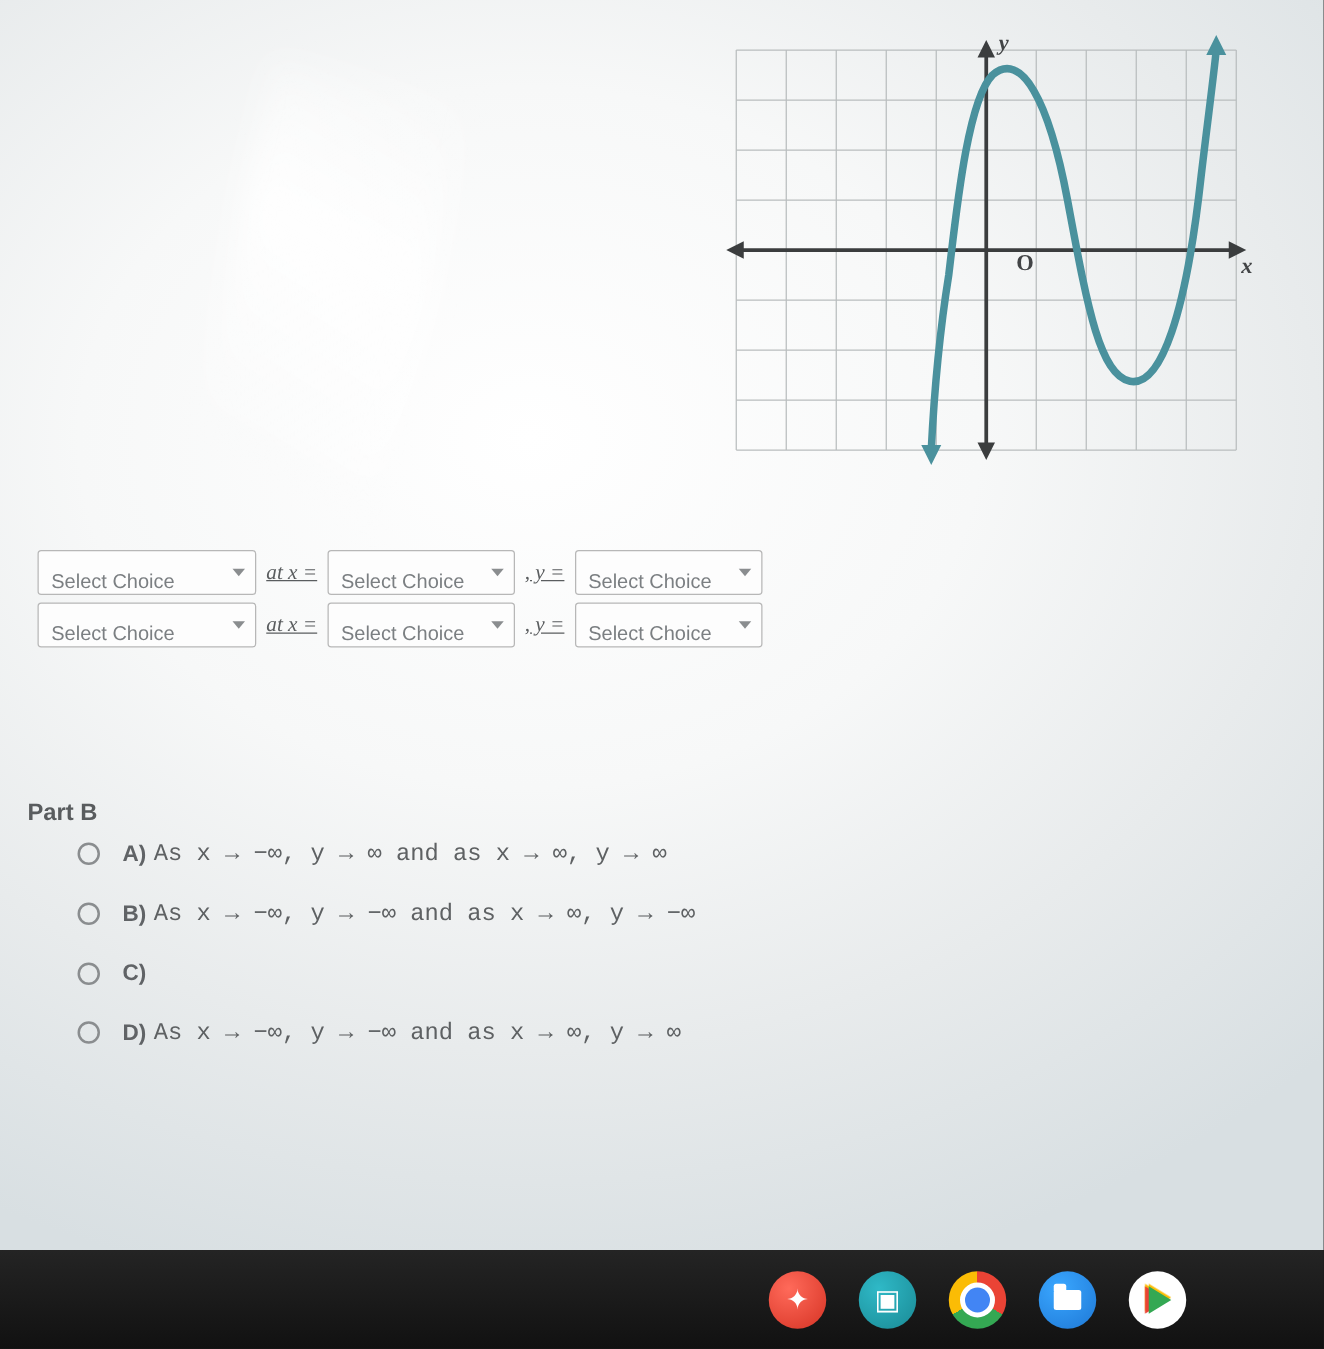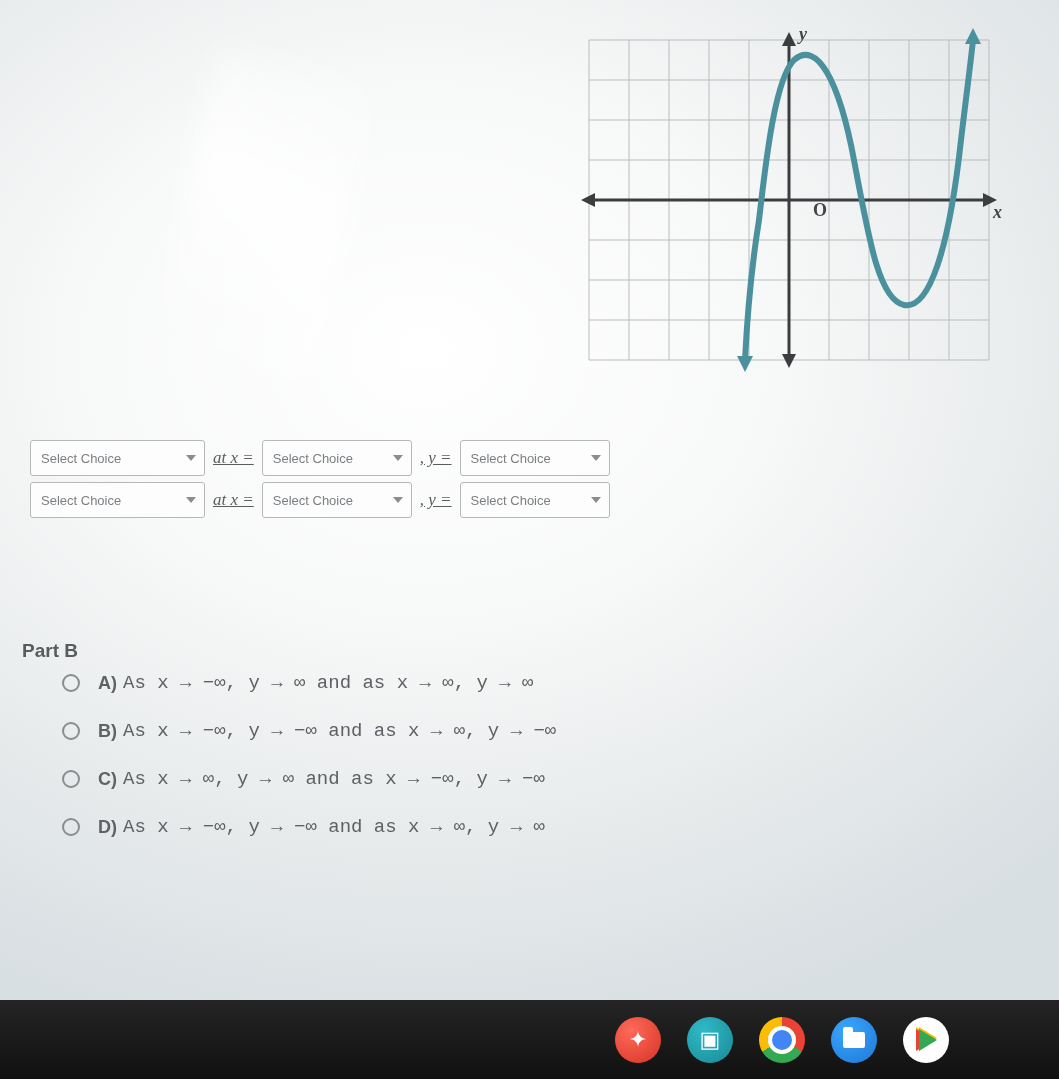--- a/index.html
+++ b/index.html
@@ -36,27 +36,27 @@
   }
   
   .select-rows {
     position: absolute;
     left: 30px;
     top: 440px;
     width: 760px;
   }
   .sel-row { display: flex; align-items: center; margin-bottom: 6px; }
   .sel {
-    display: inline-flex; align-items: center;
+    display: inline-flex; align-items: flex-end;
     border: 1px solid #b7b7b7;
     background: #fdfdfd;
     height: 36px;
     padding: 0 24px 0 10px;
     position: relative;
-    font-size: 13px;
+    font-size: 16px;
     color: #7b7f82;
     border-radius: 3px;
     cursor: pointer;
   }
   .sel.small { min-width: 150px; }
   .sel.big { min-width: 175px; }
   .sel::after {
     content: "";
     position: absolute; right: 8px; top: 50%;
     width: 0; height: 0;
@@ -261,21 +261,20 @@
         <span class="math">As x → −∞, y → ∞ and as x → ∞, y → ∞</span>
       </div>
       <div class="choice">
         <div class="radio"></div>
         <span class="lbl">B)</span>
         <span class="math">As x → −∞, y → −∞ and as x → ∞, y → −∞</span>
       </div>
       <div class="choice">
         <div class="radio"></div>
         <span class="lbl">C)</span>
-        <span class="math">As x → ∞, y → ∞ and as x → −∞, y → −∞</span>
       </div>
       <div class="choice">
         <div class="radio"></div>
         <span class="lbl">D)</span>
         <span class="math">As x → −∞, y → −∞ and as x → ∞, y → ∞</span>
       </div>
     </div>
   </div>
 </div>
 

